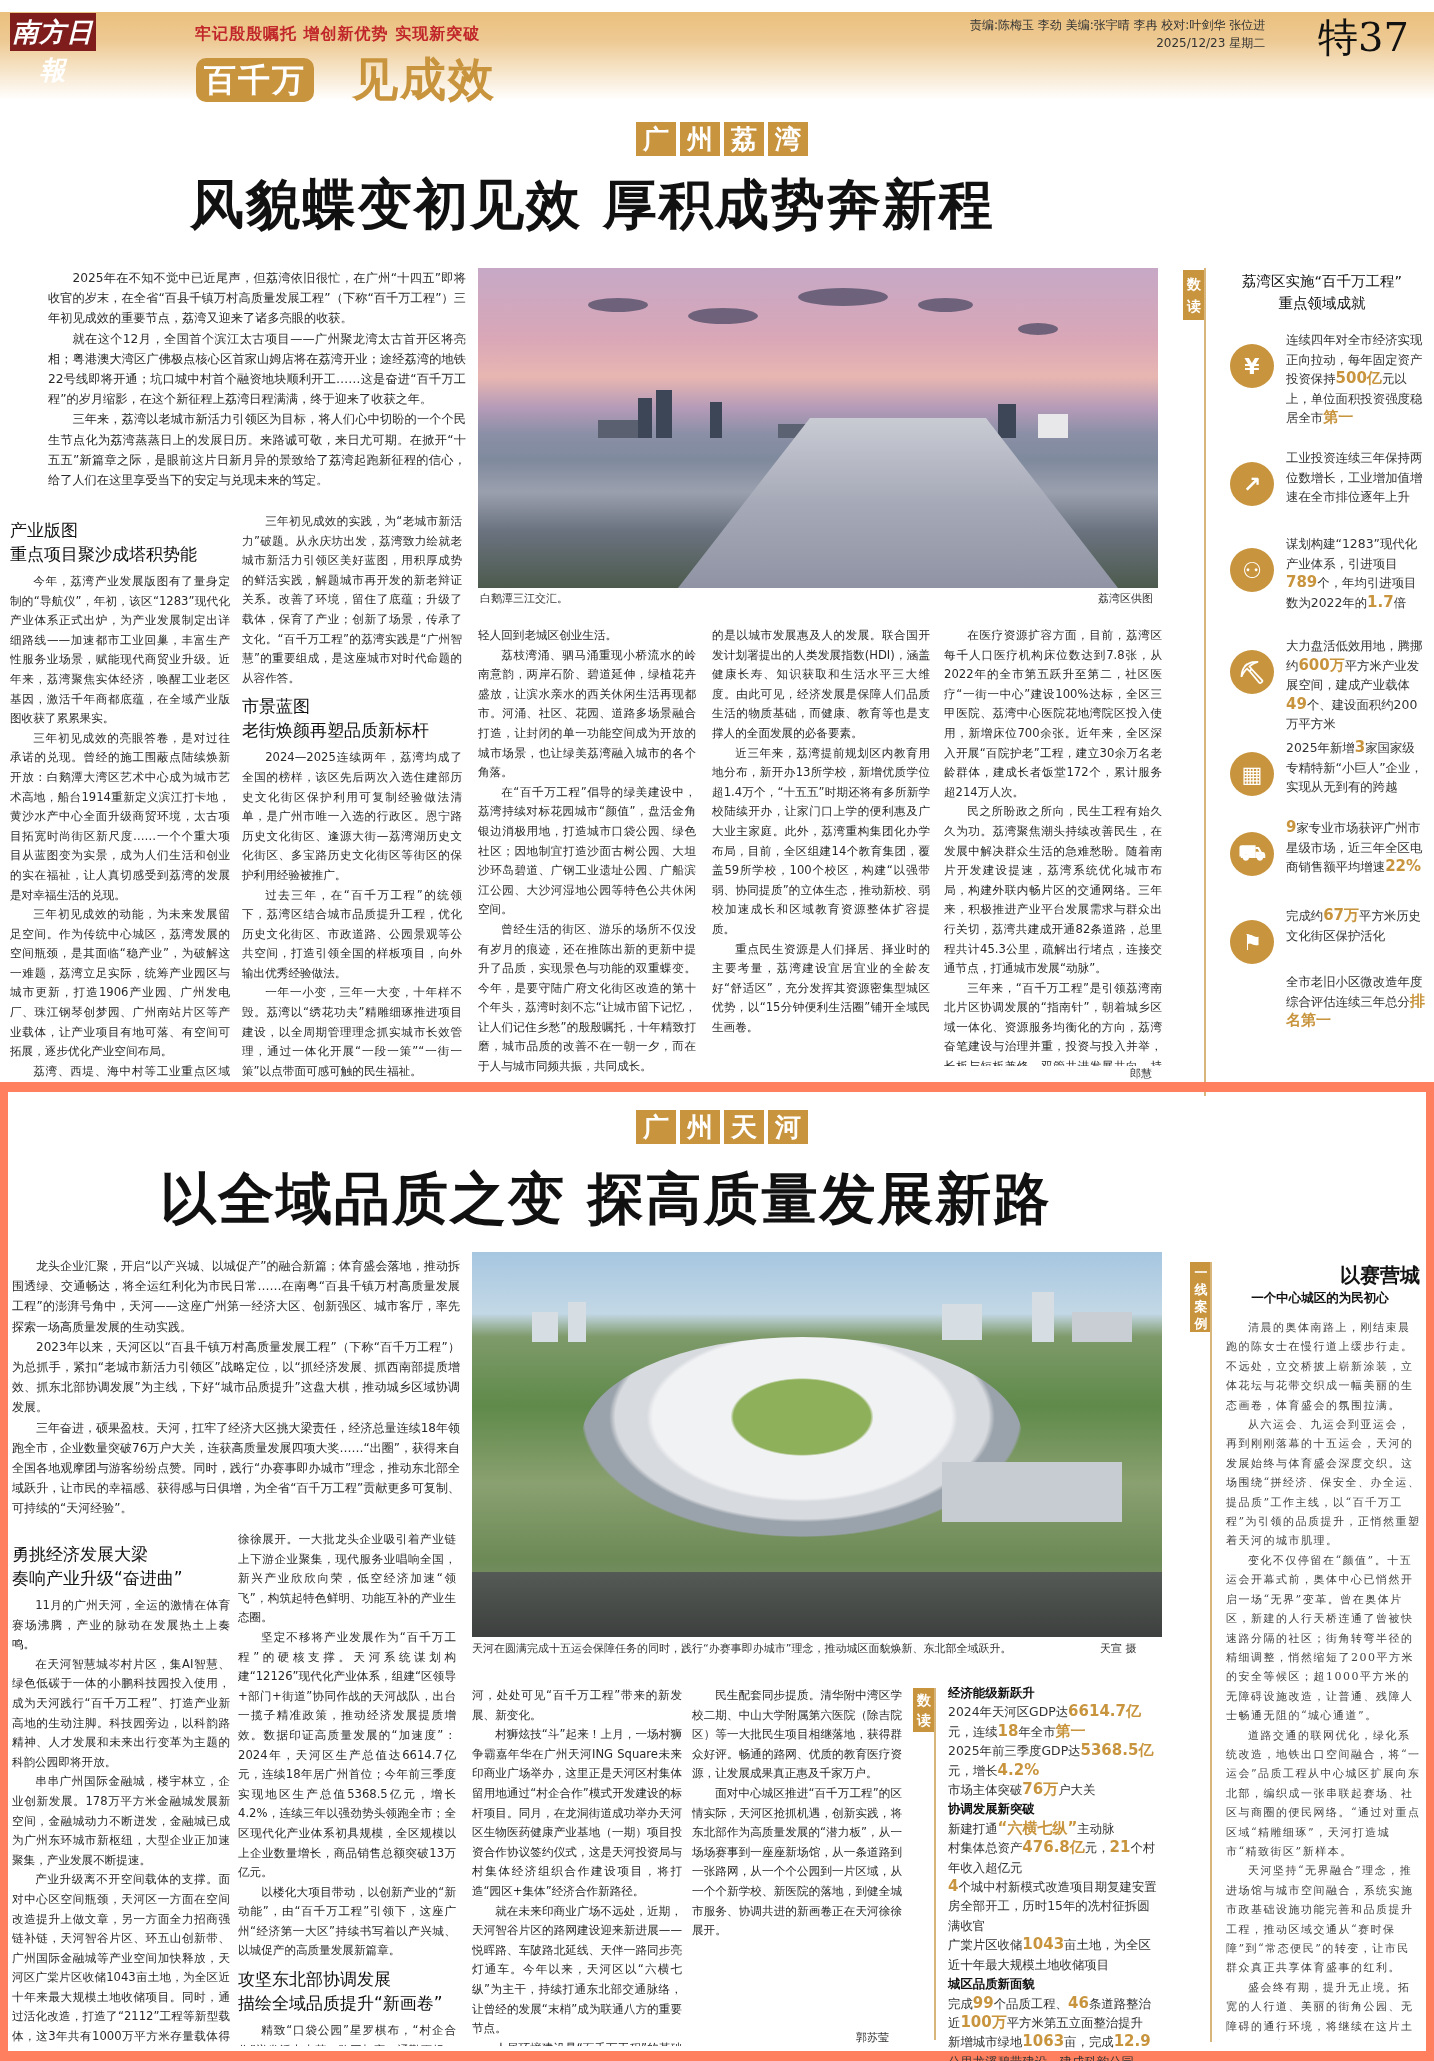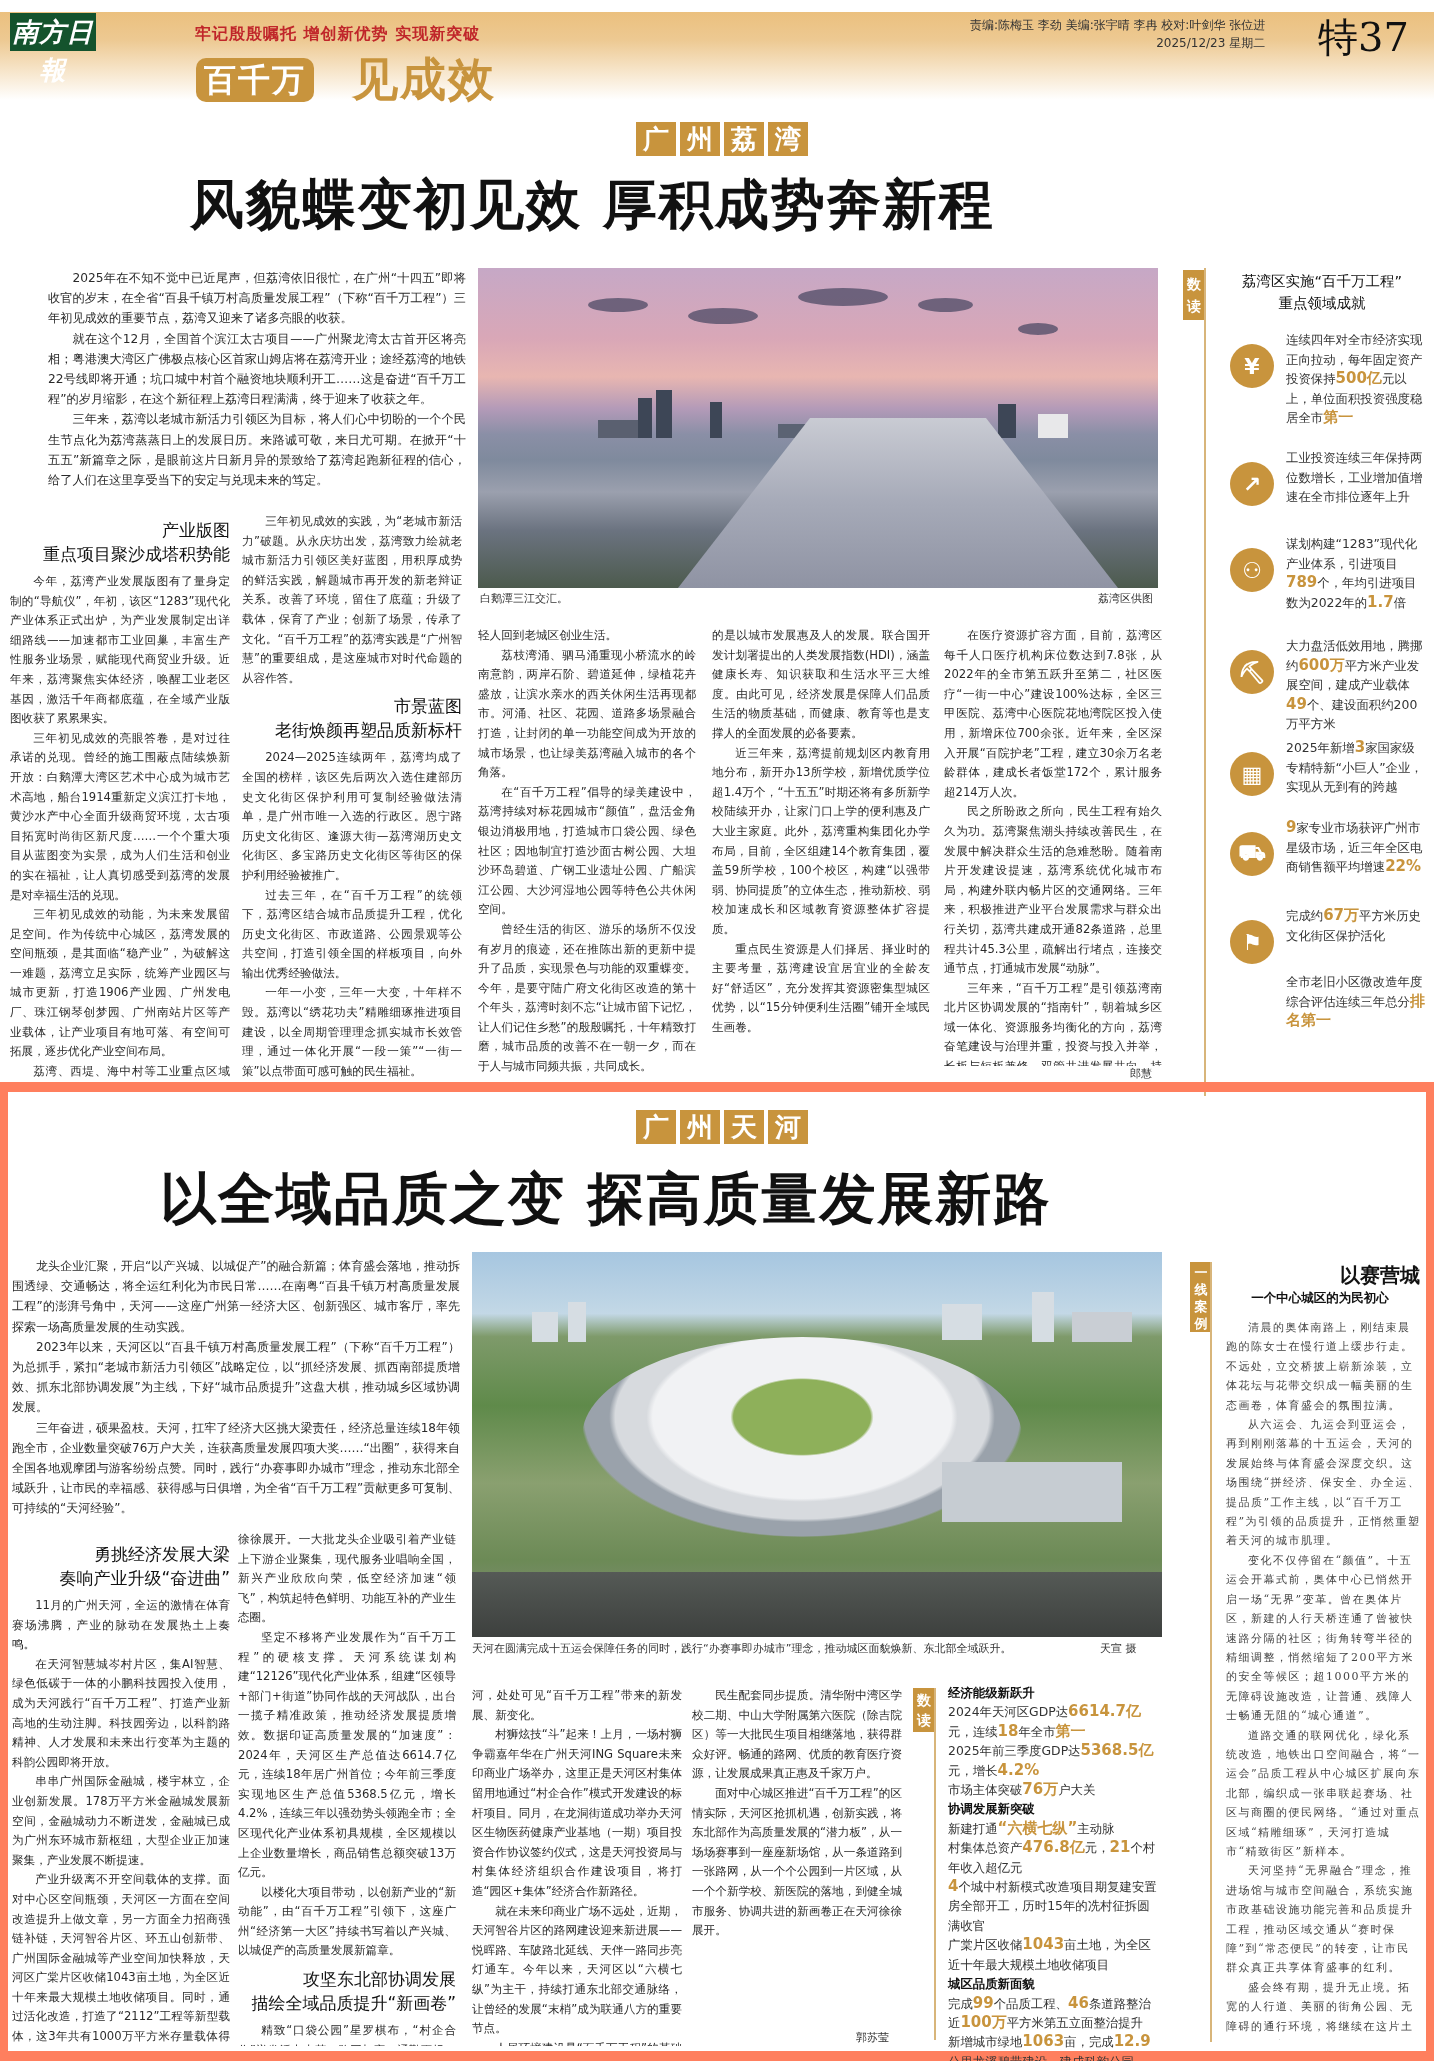--- a/index.html
+++ b/index.html
@@ -1,35 +1,35 @@
 <!DOCTYPE html>
 <html><head>
 <meta charset="utf-8">
 <style>
 *{box-sizing:border-box;margin:0;padding:0}
 html,body{width:1434px;height:2061px;background:#fff;overflow:hidden}
 body{position:relative;font-family:"DejaVu Sans","Liberation Sans",sans-serif;color:#222}
 .abs{position:absolute}
 .mast{left:0;top:0;width:1434px;height:100px;background:linear-gradient(180deg,#ffffff 0%,#ffffff 12%,#ebc07e 12%,#edc992 40%,#f7e6cc 72%,#ffffff 100%)}
-.logo{left:10px;top:13px;width:86px;height:38px;background:#14532d;color:#fff;font-family:"DejaVu Serif",serif;font-size:26px;font-weight:bold;line-height:38px;text-align:center;letter-spacing:1px;font-style:italic}
+.logo{left:10px;top:13px;width:86px;height:38px;background:#7f1d1d;color:#fff;font-family:"DejaVu Serif",serif;font-size:26px;font-weight:bold;line-height:38px;text-align:center;letter-spacing:1px;font-style:italic}
 .slogan{left:195px;top:24px;font-size:16px;font-weight:bold;color:#c0262a;letter-spacing:1px}
 .brand-pill{left:196px;top:58px;height:44px;padding:0 8px;background:#c8943d;border-radius:10px;color:#fff;font-size:32px;font-weight:bold;line-height:44px;letter-spacing:2px}
 .brand-big{left:352px;top:52px;font-size:46px;font-weight:bold;color:#c8943d;letter-spacing:2px;line-height:54px}
 .credits{left:970px;top:16px;font-size:12px;color:#333;text-align:right;line-height:18px}
 .credits .date{display:block}
 .pageno{left:1318px;top:6px;font-family:"DejaVu Serif","Liberation Serif",serif;font-size:40px;font-weight:normal;color:#111;line-height:62px}
 
 .tag{display:flex;gap:4px}
 .tag span{display:inline-block;width:40px;height:34px;background:#c8943d;color:#fff;font-size:26px;font-weight:bold;line-height:34px;text-align:center}
 .headline{font-family:"DejaVu Serif","Liberation Serif",serif;font-weight:bold;color:#111;white-space:nowrap;letter-spacing:2px}
 
 .col{font-size:11.6px;line-height:19.6px;color:#2a2a2a;text-align:justify;overflow:hidden}
 .col p{text-indent:2em}
 .col p.noindent{text-indent:0}
-.col h3{font-weight:normal;text-align:right;font-size:17px;line-height:24px;color:#111;margin:6px 0 6px}
+.col h3{font-weight:normal;text-align:left;font-size:17px;line-height:24px;color:#111;margin:6px 0 6px}
 .photo1{left:478px;top:268px;width:680px;height:320px;background:linear-gradient(180deg,#c6a8c6 0%,#d9a7b7 22%,#e8b6b1 34%,#b39ab8 44%,#8a8fa6 52%,#7f8a9d 60%,#9ba0ae 70%,#6b7380 82%,#4c5a4d 100%);overflow:hidden}
 .photo1 .river{position:absolute;left:200px;top:150px;width:440px;height:170px;background:linear-gradient(180deg,#c9cbd3,#a6aab8 50%,#8f93a3);clip-path:polygon(30% 0,70% 0,100% 100%,0 100%)}
 .photo1 .bld{position:absolute;bottom:150px;background:#3d4656}
 .photo1 .cloud{position:absolute;background:#55506a;border-radius:50%;opacity:.8}
 .cap{font-size:11px;color:#333;white-space:nowrap}
 .shudu{left:1183px;top:270px;width:22px;height:50px;background:#c8943d;color:#fff;font-size:14px;font-weight:bold;text-align:center;line-height:22px;padding-top:3px}
 .sideline{left:1204px;top:268px;width:2px;height:828px;background:#d8b57a}
 .sidebox-title{left:1222px;top:270px;width:200px;text-align:center;font-size:14.5px;line-height:22px;color:#111}
 .stat{position:absolute;left:1230px;width:196px;display:flex;gap:12px;align-items:flex-start}
 .stat .ic{width:44px;height:44px;border-radius:50%;background:#c8943d;color:#fff;display:flex;align-items:center;justify-content:center;font-size:22px;font-weight:bold;flex:none;margin-top:14px}

